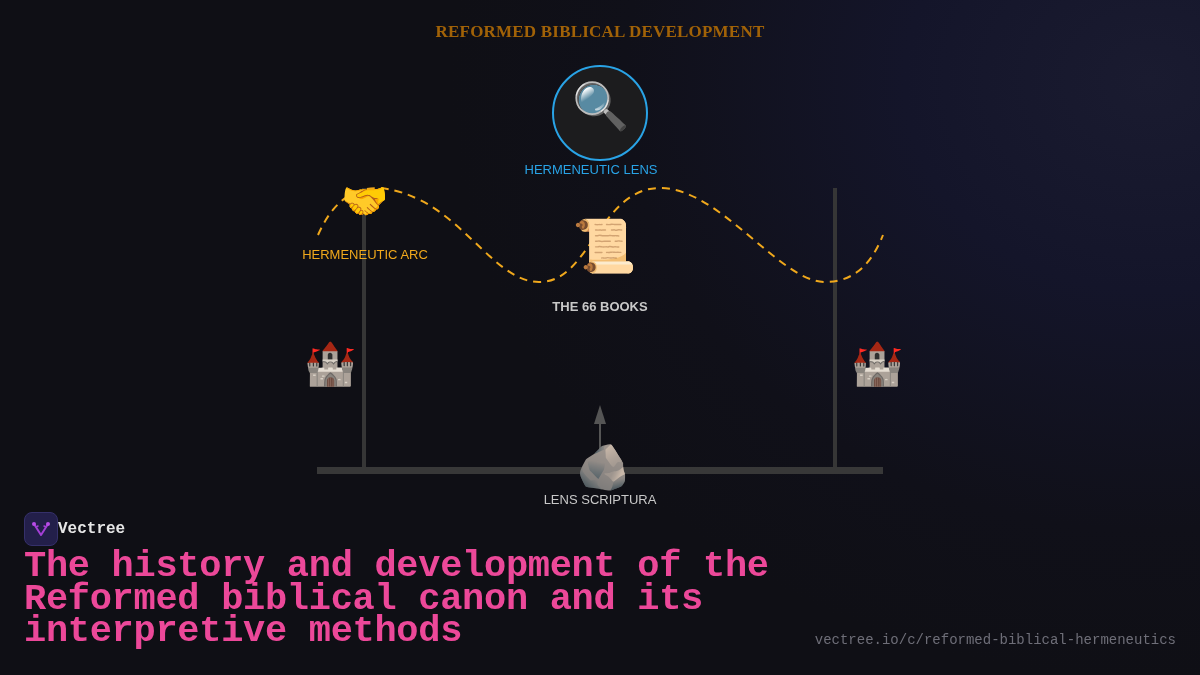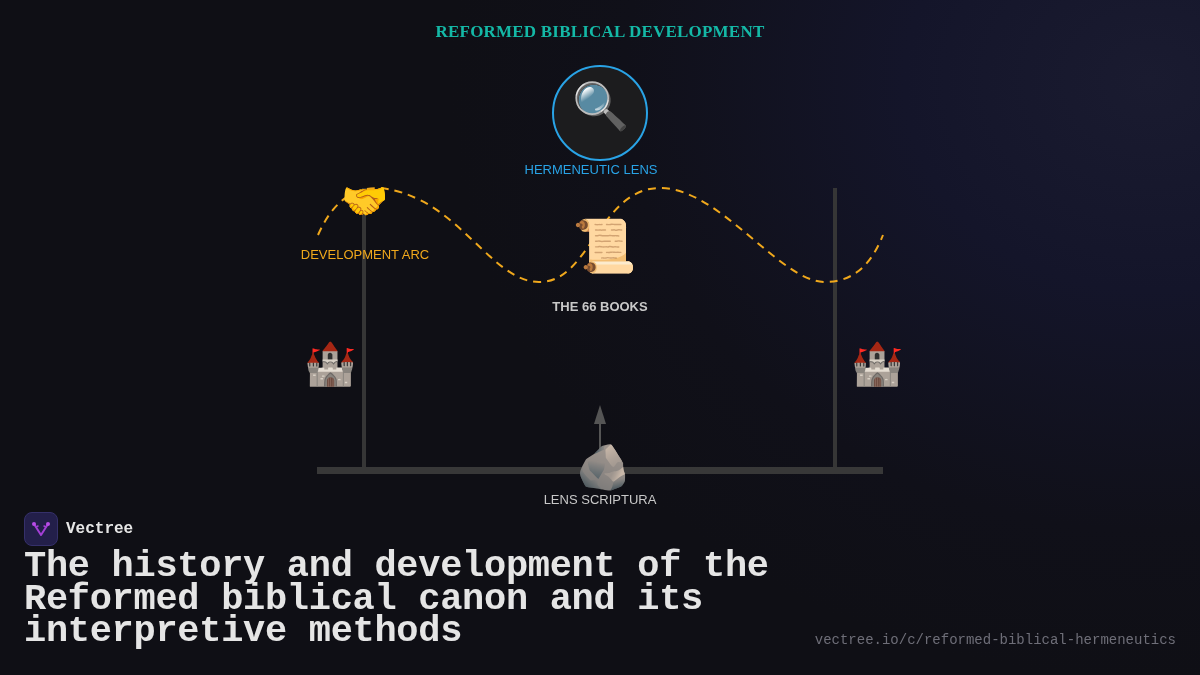--- a/index.html
+++ b/index.html
@@ -5,39 +5,39 @@
   html, body { margin:0; padding:0; }
   body {
     width:1200px; height:675px; overflow:hidden; position:relative;
     background: radial-gradient(ellipse 700px 600px at 1150px 80px, #1a1b30 0%, #14152a 35%, #101019 75%, #0f0f15 100%);
     background-color:#0f0f15;
     font-family:"Liberation Sans", sans-serif;
   }
   .title {
     position:absolute; left:0; width:1200px; top:22px; text-align:center;
     font-family:"Liberation Serif", serif; font-weight:bold; font-size:17px;
-    color:#14b8a6; letter-spacing:0.2px;
+    color:#a16207; letter-spacing:0.2px;
   }
   svg.diagram { position:absolute; left:0; top:0; }
   .emoji { position:absolute; line-height:1; text-align:center; }
   .label { position:absolute; font-size:13px; white-space:nowrap; text-align:center; }
   .brand {
-    position:absolute; left:24px; top:512px; display:flex; align-items:center; gap:8px;
+    position:absolute; left:24px; top:512px; display:flex; align-items:center; 
   }
   .brand-logo {
     width:34px; height:34px; border-radius:8px; background:#231f4a;
     border:1px solid #35306a; box-sizing:border-box; display:flex; align-items:center; justify-content:center;
   }
   .brand-name {
     font-family:"Liberation Mono", monospace; font-weight:bold; font-size:16px; color:#e6e6e6;
   }
   .headline {
     position:absolute; left:24px; top:550px; width:800px;
     font-family:"Liberation Mono", monospace; font-weight:bold; font-size:37px;
-    line-height:32.5px; color:#e5e5e5; letter-spacing:-0.3px;
+    line-height:32.5px; color:#ec4899; letter-spacing:-0.3px;
   }
   .url {
     position:absolute; right:24px; top:625px;
     font-family:"Liberation Mono", monospace; font-size:14px; color:#6e6e78;margin-top:7px;
   }
 </style>
 </head>
 <body>
 
 <div class="title">REFORMED BIBLICAL DEVELOPMENT</div>
@@ -58,21 +58,21 @@
 </svg>
 
 <div class="emoji" style="left:572px; top:83px; font-size:46px;">🔍</div>
 <div class="emoji" style="left:341px; top:182px; font-size:38px;">🤝</div>
 <div class="emoji" style="left:572px; top:220px; font-size:52px;">📜</div>
 <div class="emoji" style="left:576px; top:445px; font-size:44px;">🪨</div>
 <div class="emoji" style="left:304px; top:343px; font-size:42px;">🏰</div>
 <div class="emoji" style="left:851px; top:343px; font-size:42px;">🏰</div>
 
 <div class="label" style="left:491px; width:200px; top:162px; color:#29a3e6;">HERMENEUTIC LENS</div>
-<div class="label" style="left:265px; width:200px; top:247px; color:#f0a81c;">DEVELOPMENT ARC</div>
+<div class="label" style="left:265px; width:200px; top:247px; color:#f0a81c;">HERMENEUTIC ARC</div>
 <div class="label" style="left:500px; width:200px; top:299px; color:#c8c8c8;font-weight:bold;">THE 66 BOOKS</div>
 <div class="label" style="left:500px; width:200px; top:492px; color:#c8c8c8;">LENS SCRIPTURA</div>
 
 <div class="brand">
   <div class="brand-logo">
     <svg width="20" height="18" viewBox="0 0 20 18">
       <path d="M3,4 L10,15 L17,4" fill="none" stroke="#a43fd6" stroke-width="2" stroke-linecap="round" stroke-linejoin="round"></path>
       <circle cx="3" cy="4" r="2" fill="#b84de8"></circle>
       <circle cx="17" cy="4" r="2" fill="#b84de8"></circle>
       <path d="M5,7 L7,6 M15,7 L13,6" stroke="#a43fd6" stroke-width="1.5" stroke-linecap="round"></path>

